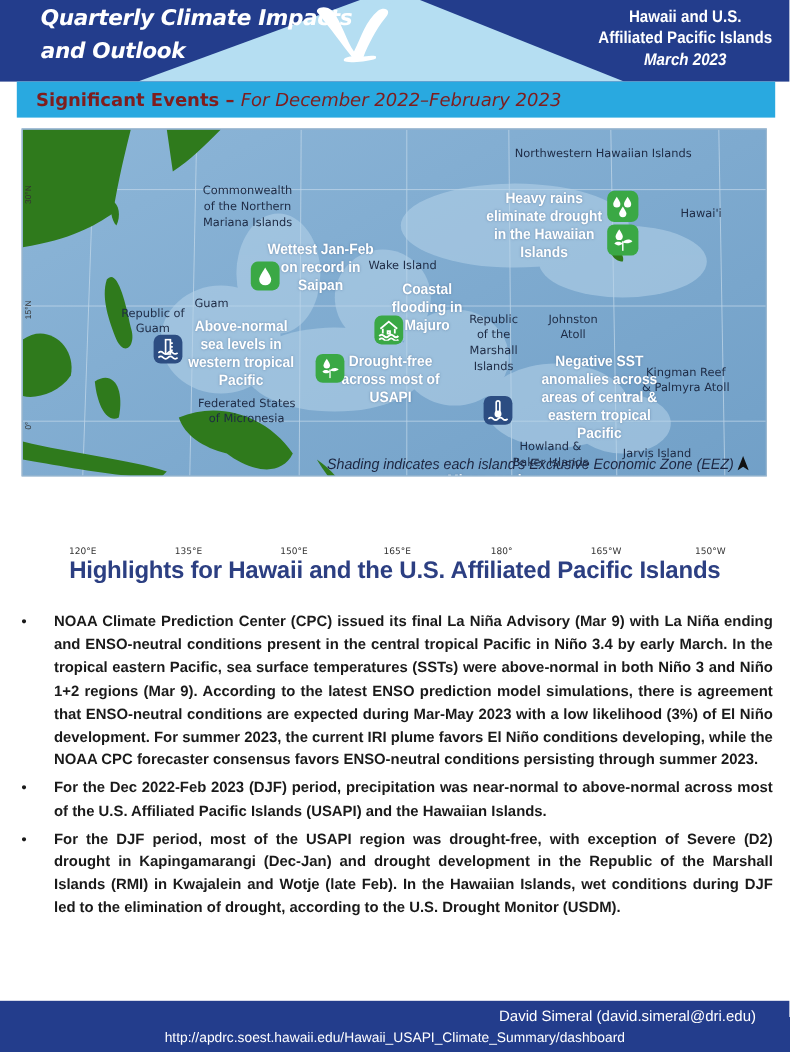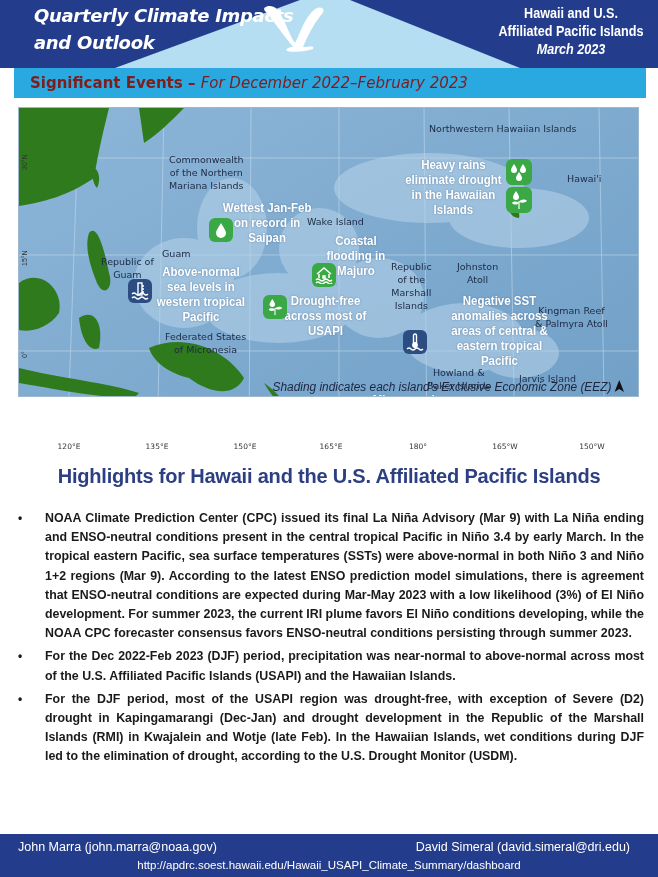--- a/index.html
+++ b/index.html
@@ -22,21 +22,21 @@
   .map { position: absolute; left: 18px; top: 107px; width: 621px; height: 290px; background: #7fa9cc; overflow: hidden; border: 1px solid #9db8cf; }
   .map svg.base { position: absolute; left: 0; top: 0; }
   .map .place { position: absolute; color: #1d2a44; font-family: "DejaVu Sans", sans-serif; font-size: 9.5px; line-height: 13px; text-align: center; white-space: nowrap; }
   .map .event { position: absolute; color: #ffffff; font-weight: bold; font-size: 12.5px; line-height: 15px; text-align: center; white-space: nowrap; text-shadow: 0 0 2px rgba(60,90,130,0.6); transform: scaleX(0.92); }
   .map .icon { position: absolute; width: 24px; height: 24px; border-radius: 6px; display: flex; align-items: center; justify-content: center; }
   .map .icon.green { background: #3aa845; }
   .map .icon.navy { background: #2c4d82; }
   .map .footer-note { position: absolute; right: 14px; bottom: 2px; color: #1c2540; font-style: italic; font-size: 12.5px; transform: scaleX(0.95); transform-origin: right bottom; }
   .map .lat { position: absolute; left: 0px; color: #333; font-size: 7px; transform: rotate(-90deg); transform-origin: left top; }
 
-  .lon-axis { position: absolute; top: 442px; left: 0; width: 658px; height: 12px; }
+  .lon-axis { position: absolute; top: 455px; left: 0; width: 658px; height: 12px; }
   .lon-axis span { position: absolute; font-family: "DejaVu Sans", sans-serif; font-size: 7.5px; color: #333; transform: translateX(-50%); }
 
   
   .hl-title { position: absolute; left: 0; top: 465px; width: 658px; text-align: center; color: #2c3f82; font-weight: bold; font-size: 20px; letter-spacing: -0.2px; }
 
   
   .bullets { position: absolute; left: 18px; top: 509px; width: 626px; list-style: none; font-weight: bold; }
   .bullets li { position: relative; padding-left: 27px; color: #1a1a1a; font-size: 12.4px; line-height: 19.2px; text-align: justify; margin-bottom: 4px; font-family: "Liberation Sans", sans-serif; }
   .bullets li::before { content: "•"; position: absolute; left: 0; top: 0; font-size: 12px; }
 
@@ -314,16 +314,15 @@
 
 <div class="hl-title">Highlights for Hawaii and the U.S. Affiliated Pacific Islands</div>
 
 <ul class="bullets">
   <li>NOAA Climate Prediction Center (CPC) issued its final La Niña Advisory (Mar 9) with La Niña ending and ENSO-neutral conditions present in the central tropical Pacific in Niño 3.4 by early March. In the tropical eastern Pacific, sea surface temperatures (SSTs) were above-normal in both Niño 3 and Niño 1+2 regions (Mar 9). According to the latest ENSO prediction model simulations, there is agreement that ENSO-neutral conditions are expected during Mar-May 2023 with a low likelihood (3%) of El Niño development. For summer 2023, the current IRI plume favors El Niño conditions developing, while the NOAA CPC forecaster consensus favors ENSO-neutral conditions persisting through summer 2023.</li>
   <li>For the Dec 2022-Feb 2023 (DJF) period, precipitation was near-normal to above-normal across most of the U.S. Affiliated Pacific Islands (USAPI) and the Hawaiian Islands.</li>
   <li>For the DJF period, most of the USAPI region was drought-free, with exception of Severe (D2) drought in Kapingamarangi (Dec-Jan) and drought development in the Republic of the Marshall Islands (RMI) in Kwajalein and Wotje (late Feb). In the Hawaiian Islands, wet conditions during DJF led to the elimination of drought, according to the U.S. Drought Monitor (USDM).</li>
 </ul>
 
 <div class="footer">
-  <div class="left">John Marra (john.marra@noaa.gov)</div>
   <div class="right">David Simeral (david.simeral@dri.edu)</div>
   <div class="url">http://apdrc.soest.hawaii.edu/Hawaii_USAPI_Climate_Summary/dashboard</div>
 </div>
 
 </body></html>

